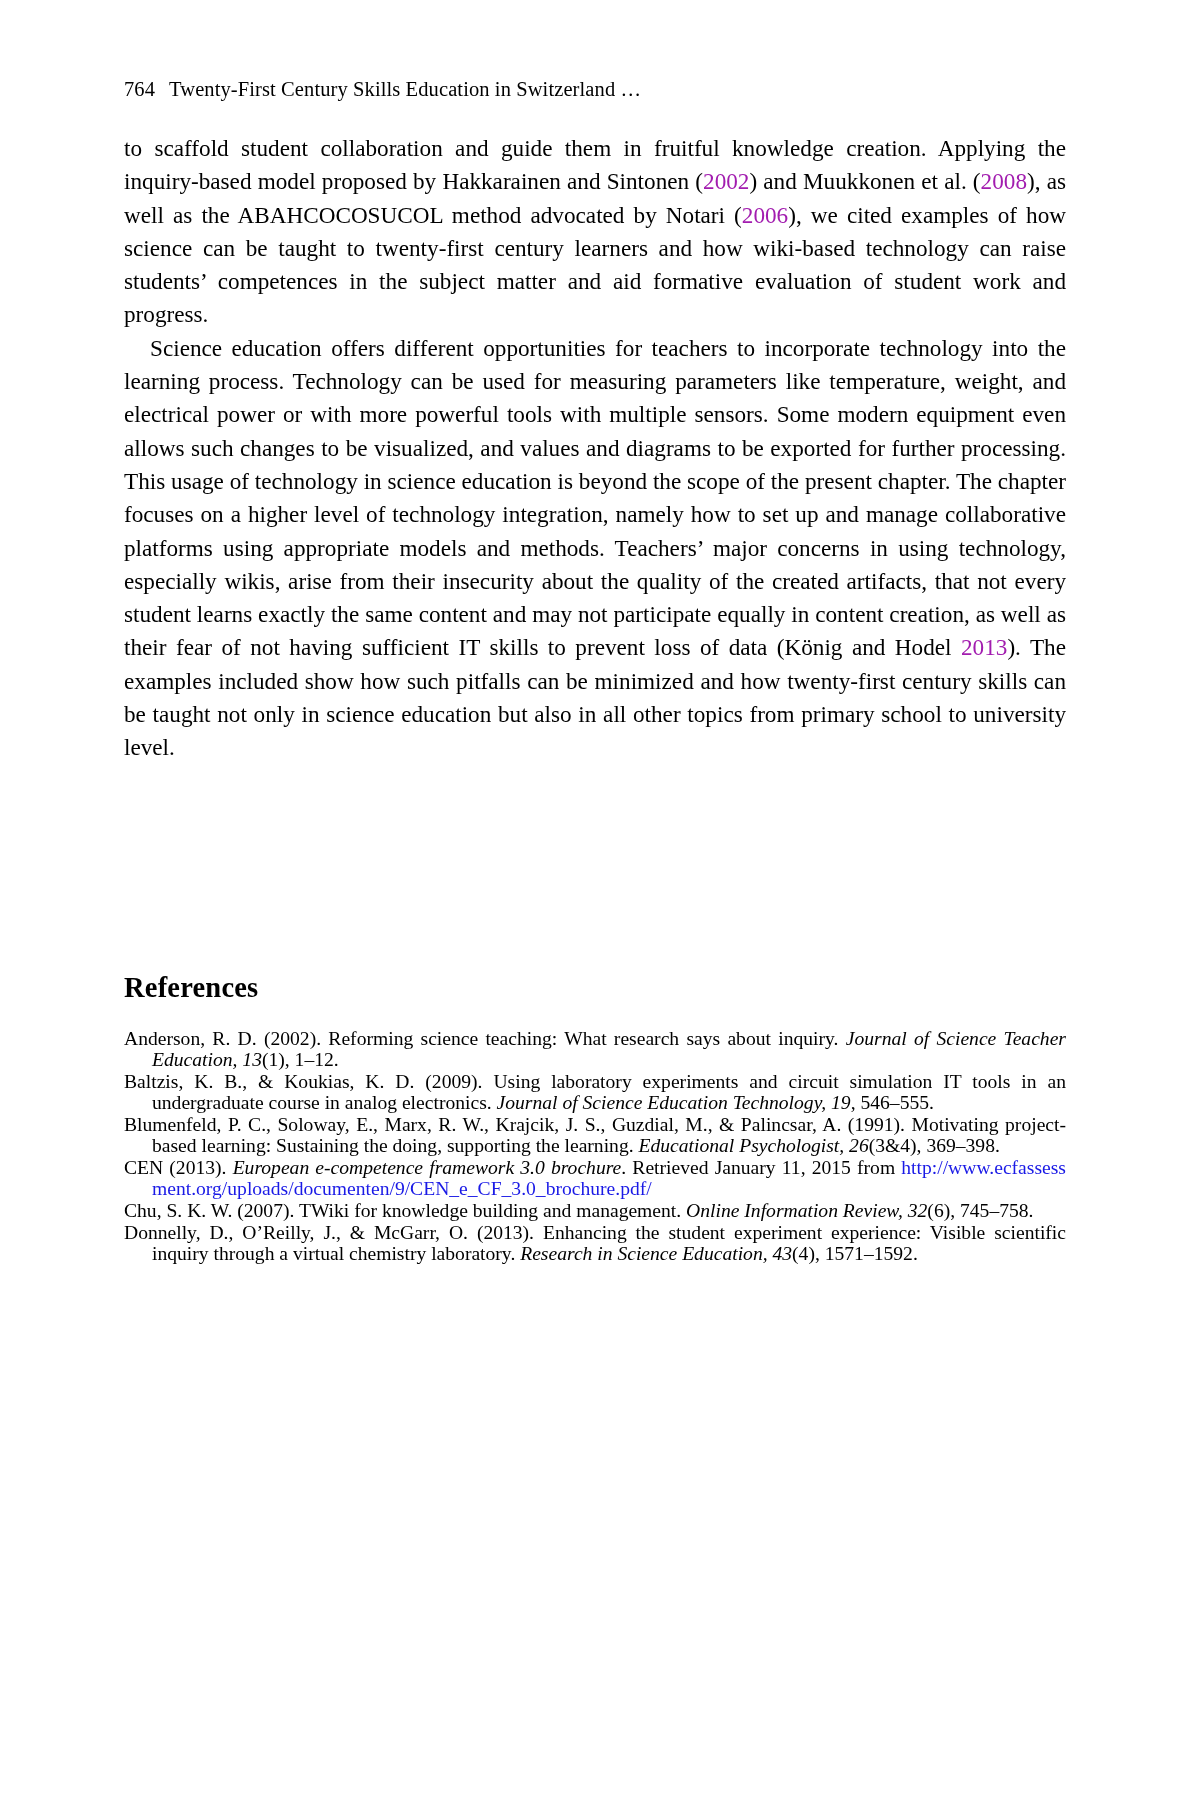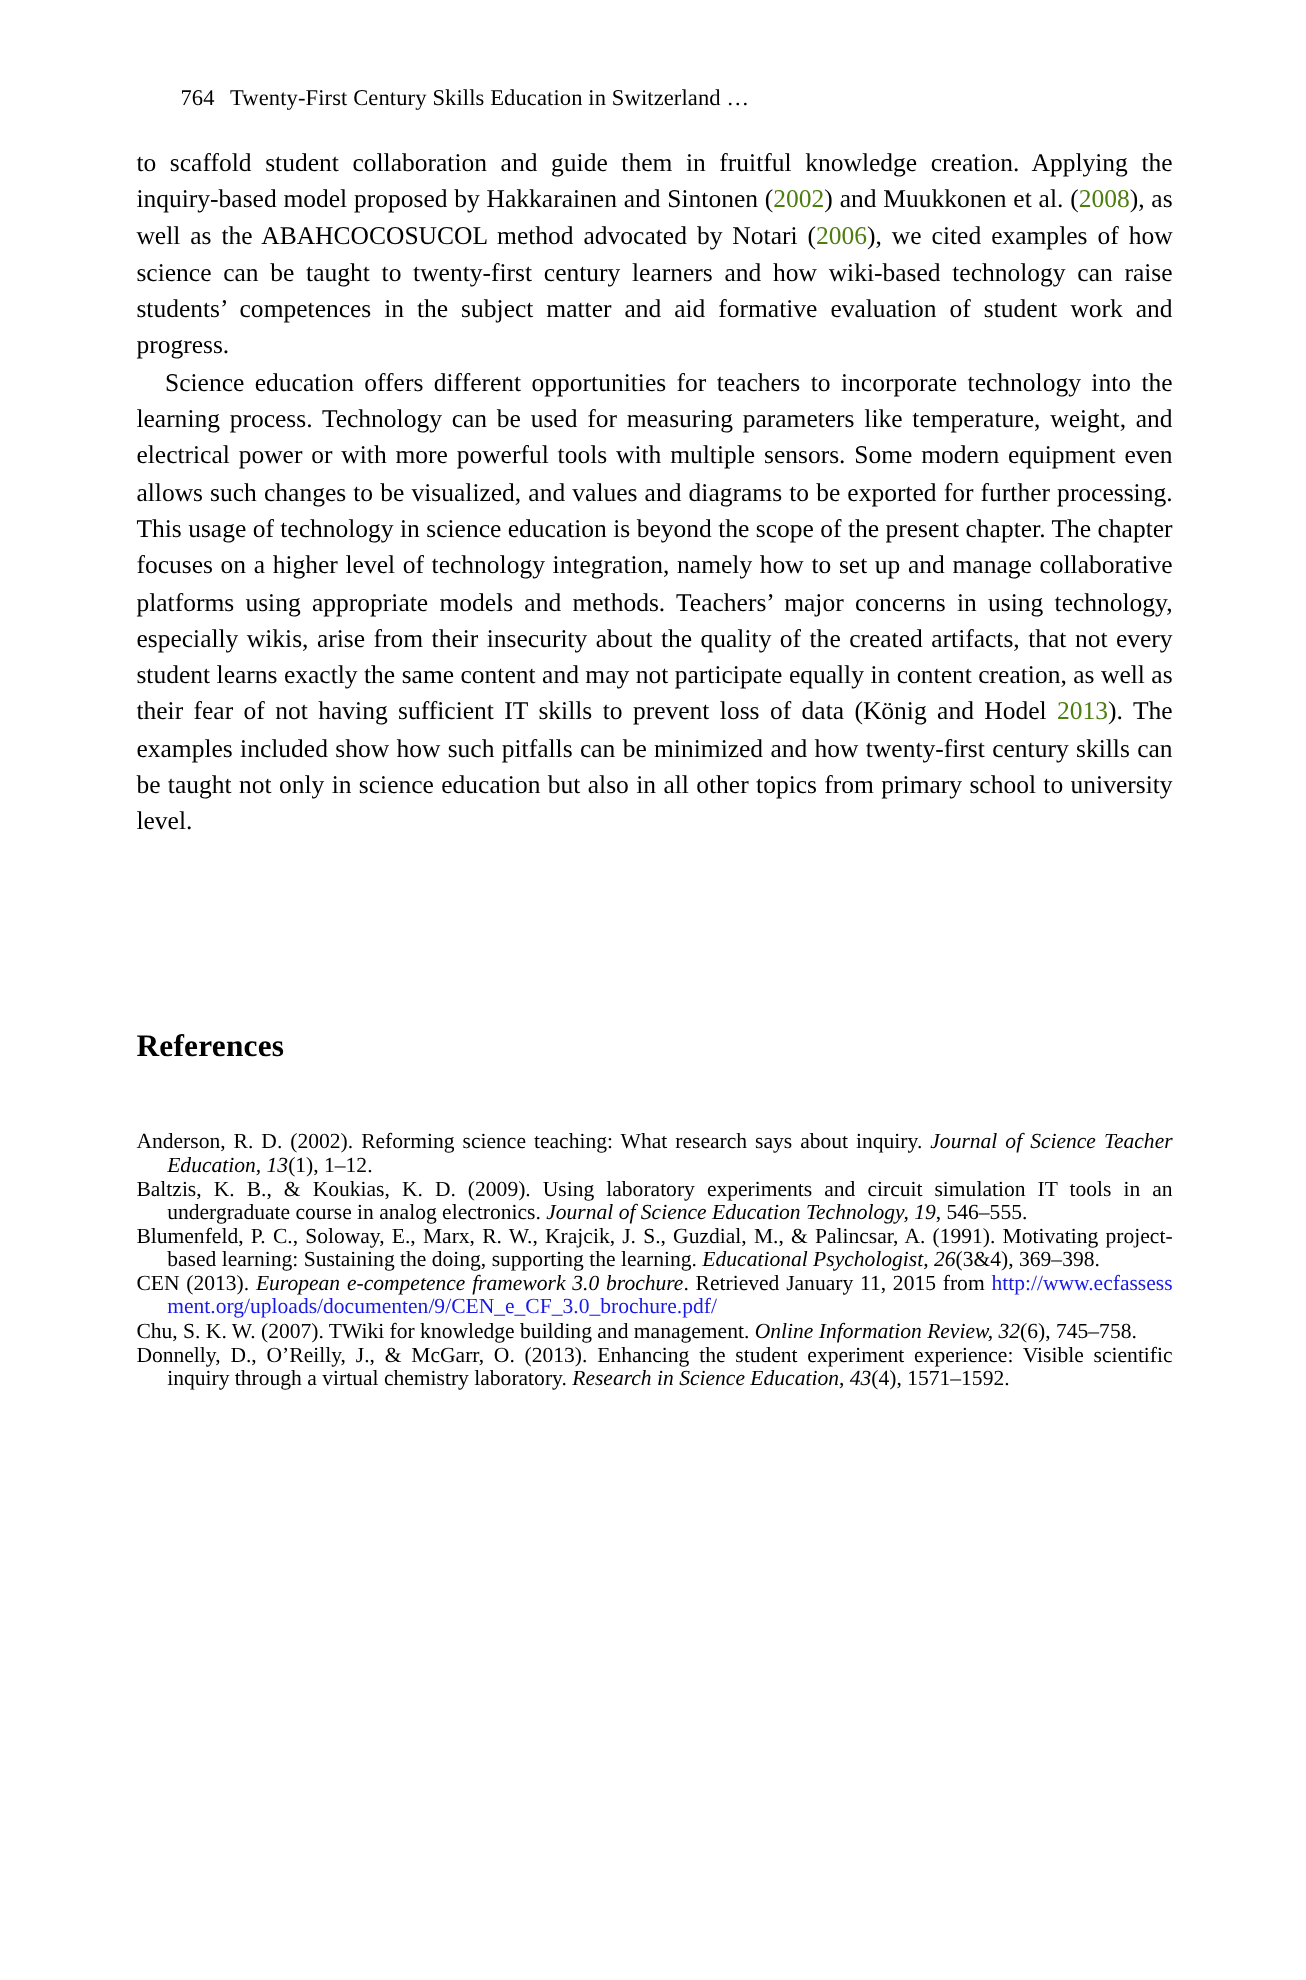--- a/index.html
+++ b/index.html
@@ -28,21 +28,20 @@
     left: 124px;
     top: 78px;
     width: 942px;
     display: flex;
     align-items: baseline;
     font-size: 20.5px;
     letter-spacing: 0.1px;
   }
   .running-head .folio {
     flex: 0 0 auto;
-    margin-left: 40px;
   }
   .running-head .head-title {
     flex: 1 1 auto;
     text-align: left;
     padding-right: 4px;
   }
   .running-head .chap-num {
     padding-right: 14px;
   }
   
@@ -57,28 +56,28 @@
     font-size: 23.2px;
     line-height: 33.3px;
     text-align: justify;
     text-justify: inter-word;
     hyphens: manual;
   }
   p.body-par.indented {
     text-indent: 26px;
   }
   a.cite, .cite {
-    color: #4d7c0f;
+    color: #a21caf;
     text-decoration: none;
   }
   
   .refs-heading {
     position: absolute;
     left: 124px;
-    top: 936px;
+    top: 972px;
     font-size: 28.5px;
     font-weight: bold;
     letter-spacing: 0.2px;
   }
   .refs-list {
     position: absolute;
     left: 124px;
     top: 1028px;
     width: 942px;
   }

